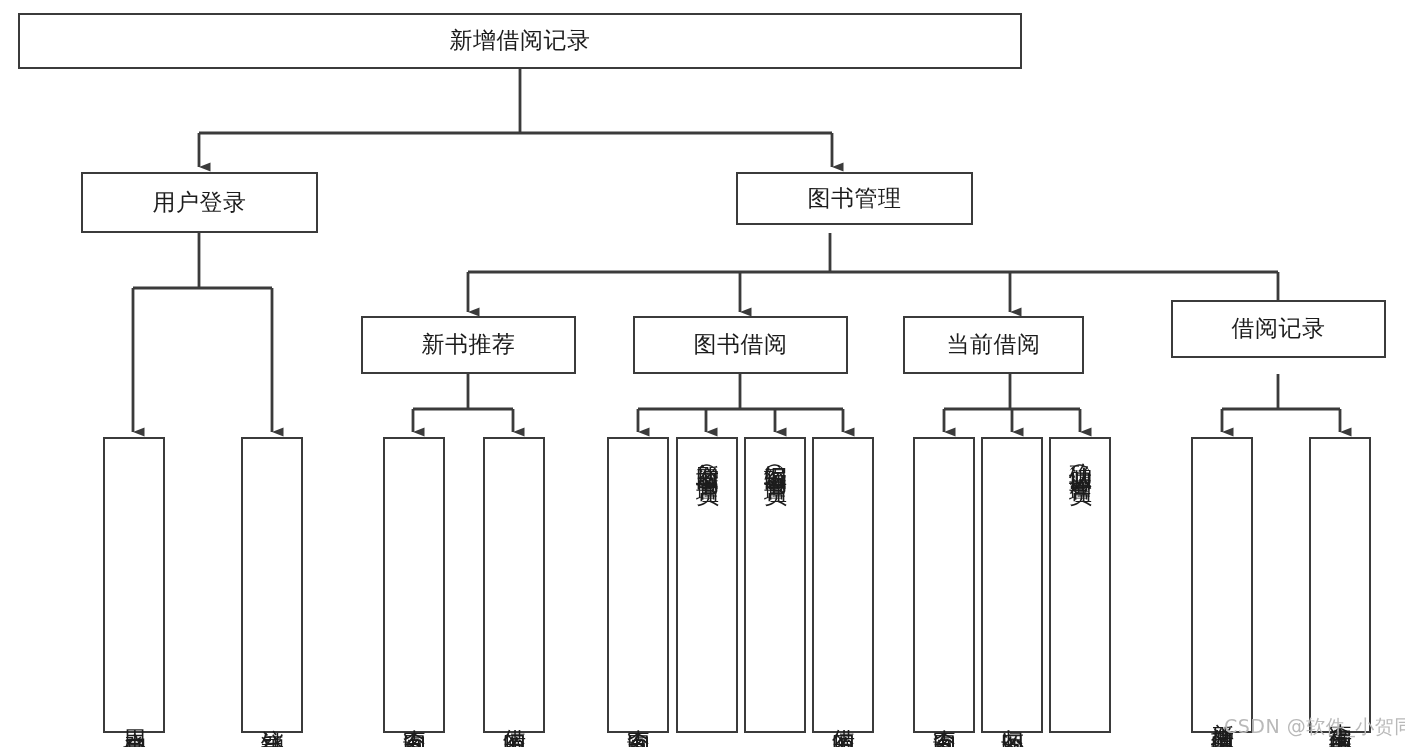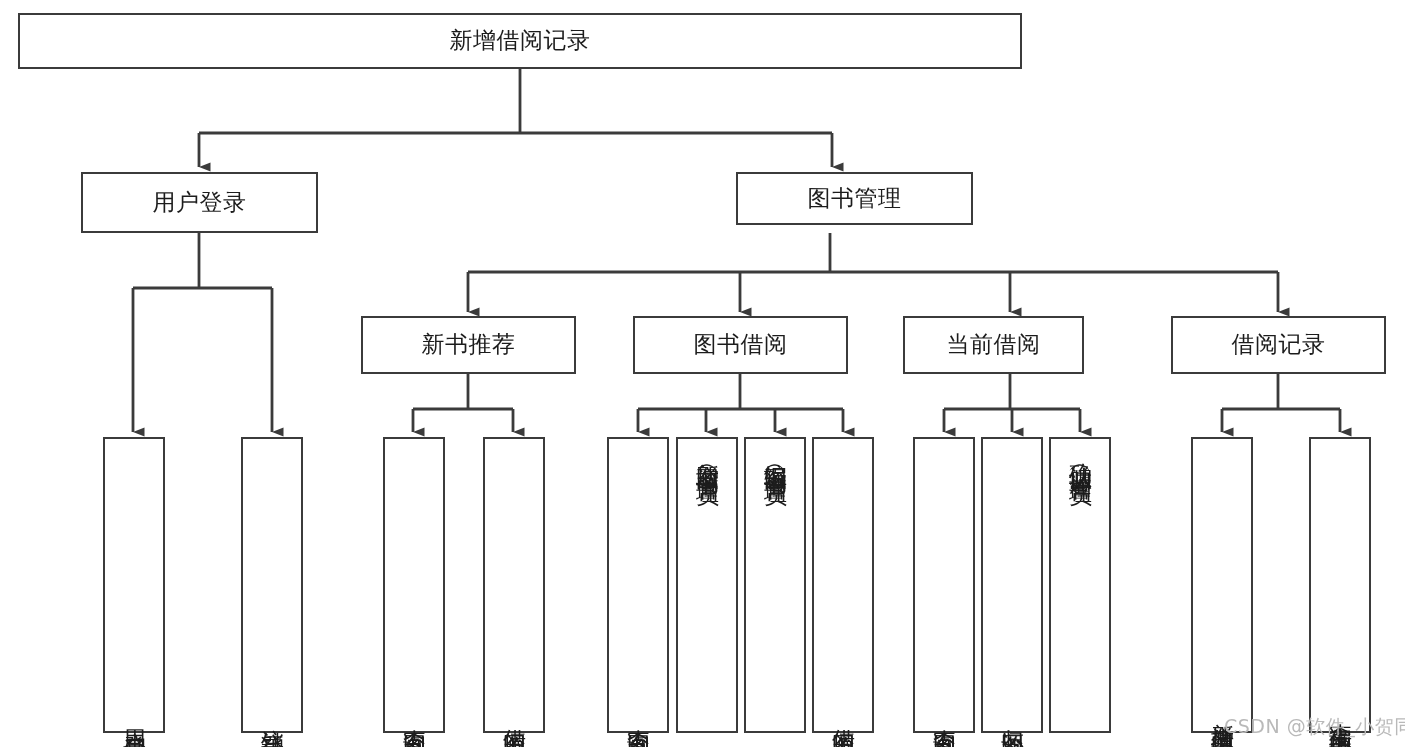--- a/index.html
+++ b/index.html
@@ -135,21 +135,21 @@
 
   <div class="node" style="left:361px; top:316px; width:215px; height:58px;text-align:center;">
     <span class="label">新书推荐</span>
   </div>
   <div class="node" style="left:633px; top:316px; width:215px; height:58px;">
     <span class="label">图书借阅</span>
   </div>
   <div class="node" style="left:903px; top:316px; width:181px; height:58px;">
     <span class="label">当前借阅</span>
   </div>
-  <div class="node" style="left:1171px; top:316px; width:215px; height:58px;">
+  <div class="node" style="left:1171px; top:300px; width:215px; height:58px;">
     <span class="label">借阅记录</span>
   </div>
 
   <div class="node vert bottomalign" style="left:103px; top:437px; width:62px; height:296px;">
     <span class="label">用户登录</span>
   </div>
   <div class="node vert bottomalign" style="left:241px; top:437px; width:62px; height:296px;">
     <span class="label">注销登录</span>
   </div>
 

